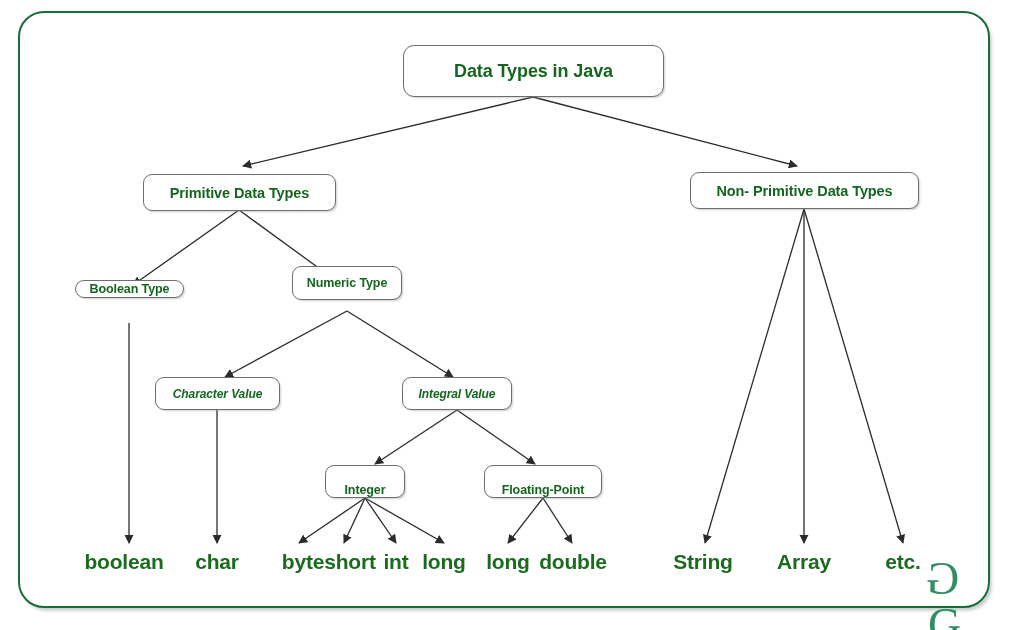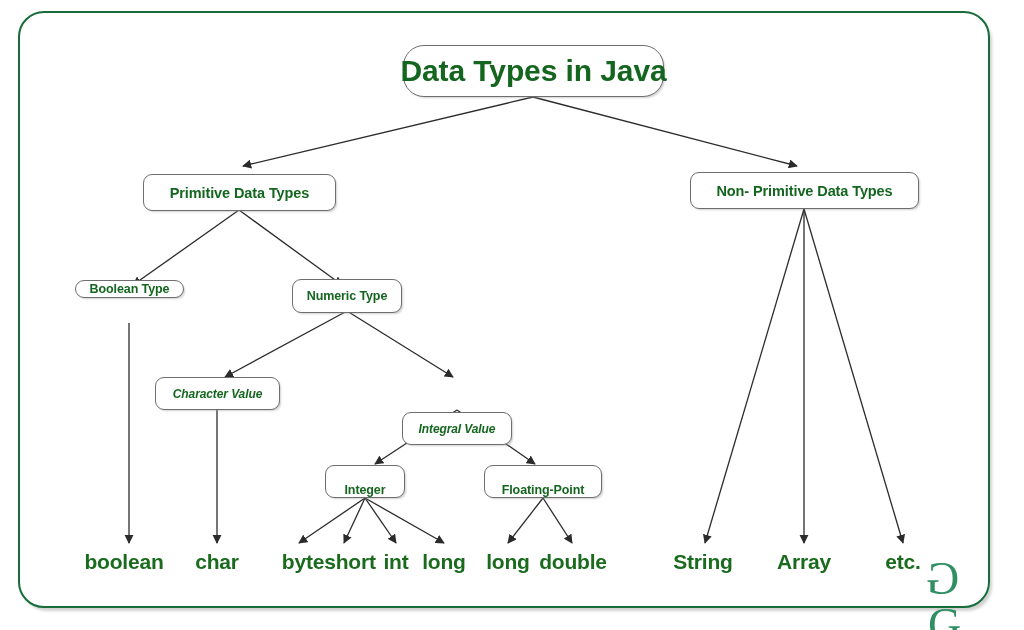--- a/index.html
+++ b/index.html
@@ -50,22 +50,22 @@
     font-weight: bold;
     display: flex;
     align-items: center;
     justify-content: center;
     text-align: center;
     box-shadow: 2px 2px 2px -1px rgba(150,150,150,0.45);
     white-space: nowrap;
     letter-spacing: -0.1px;
   }
   .node.root {
-    font-size: 30px;
-    border-radius: 21px;
+    font-size: 18px;
+    border-radius: 11px;
     border-width: 1.6px;
   }
   .node.lvl2 { font-size: 14.5px; }
   .node.lvl3 { font-size: 12.5px; }
   .node.lvl4 { font-size: 12px; font-style: italic; }
   .node.lvl5 { font-size: 12.5px; align-items: flex-end; }
 
   .leaf {
     position: absolute;
     color: #1a6b1d;
@@ -149,29 +149,29 @@
   </div>
 
   <div class="node lvl2" style="left:690px; top:172px; width:229px; height:37px;">
     <span>Non- Primitive Data Types</span>
   </div>
 
   <div class="node lvl3" style="left:75px; top:280px; width:109px; height:18px;">
     <span>Boolean Type</span>
   </div>
 
-  <div class="node lvl3" style="left:292px; top:279px; width:110px; height:34px;border-radius:9px;">
+  <div class="node lvl3" style="left:292px; top:266px; width:110px; height:34px;border-radius:9px;">
     <span>Numeric Type</span>
   </div>
 
   <div class="node lvl4" style="left:155px; top:377px; width:125px; height:33px;">
     <span>Character Value</span>
   </div>
 
-  <div class="node lvl4" style="left:402px; top:377px; width:110px; height:33px;margin-top:35px;">
+  <div class="node lvl4" style="left:402px; top:377px; width:110px; height:33px;">
     <span>Integral Value</span>
   </div>
 
   <div class="node lvl5" style="left:325px; top:465px; width:80px; height:33px;">
     <span>Integer</span>
   </div>
 
   <div class="node lvl5" style="left:484px; top:465px; width:118px; height:33px;">
     <span>Floating-Point</span>
   </div>

